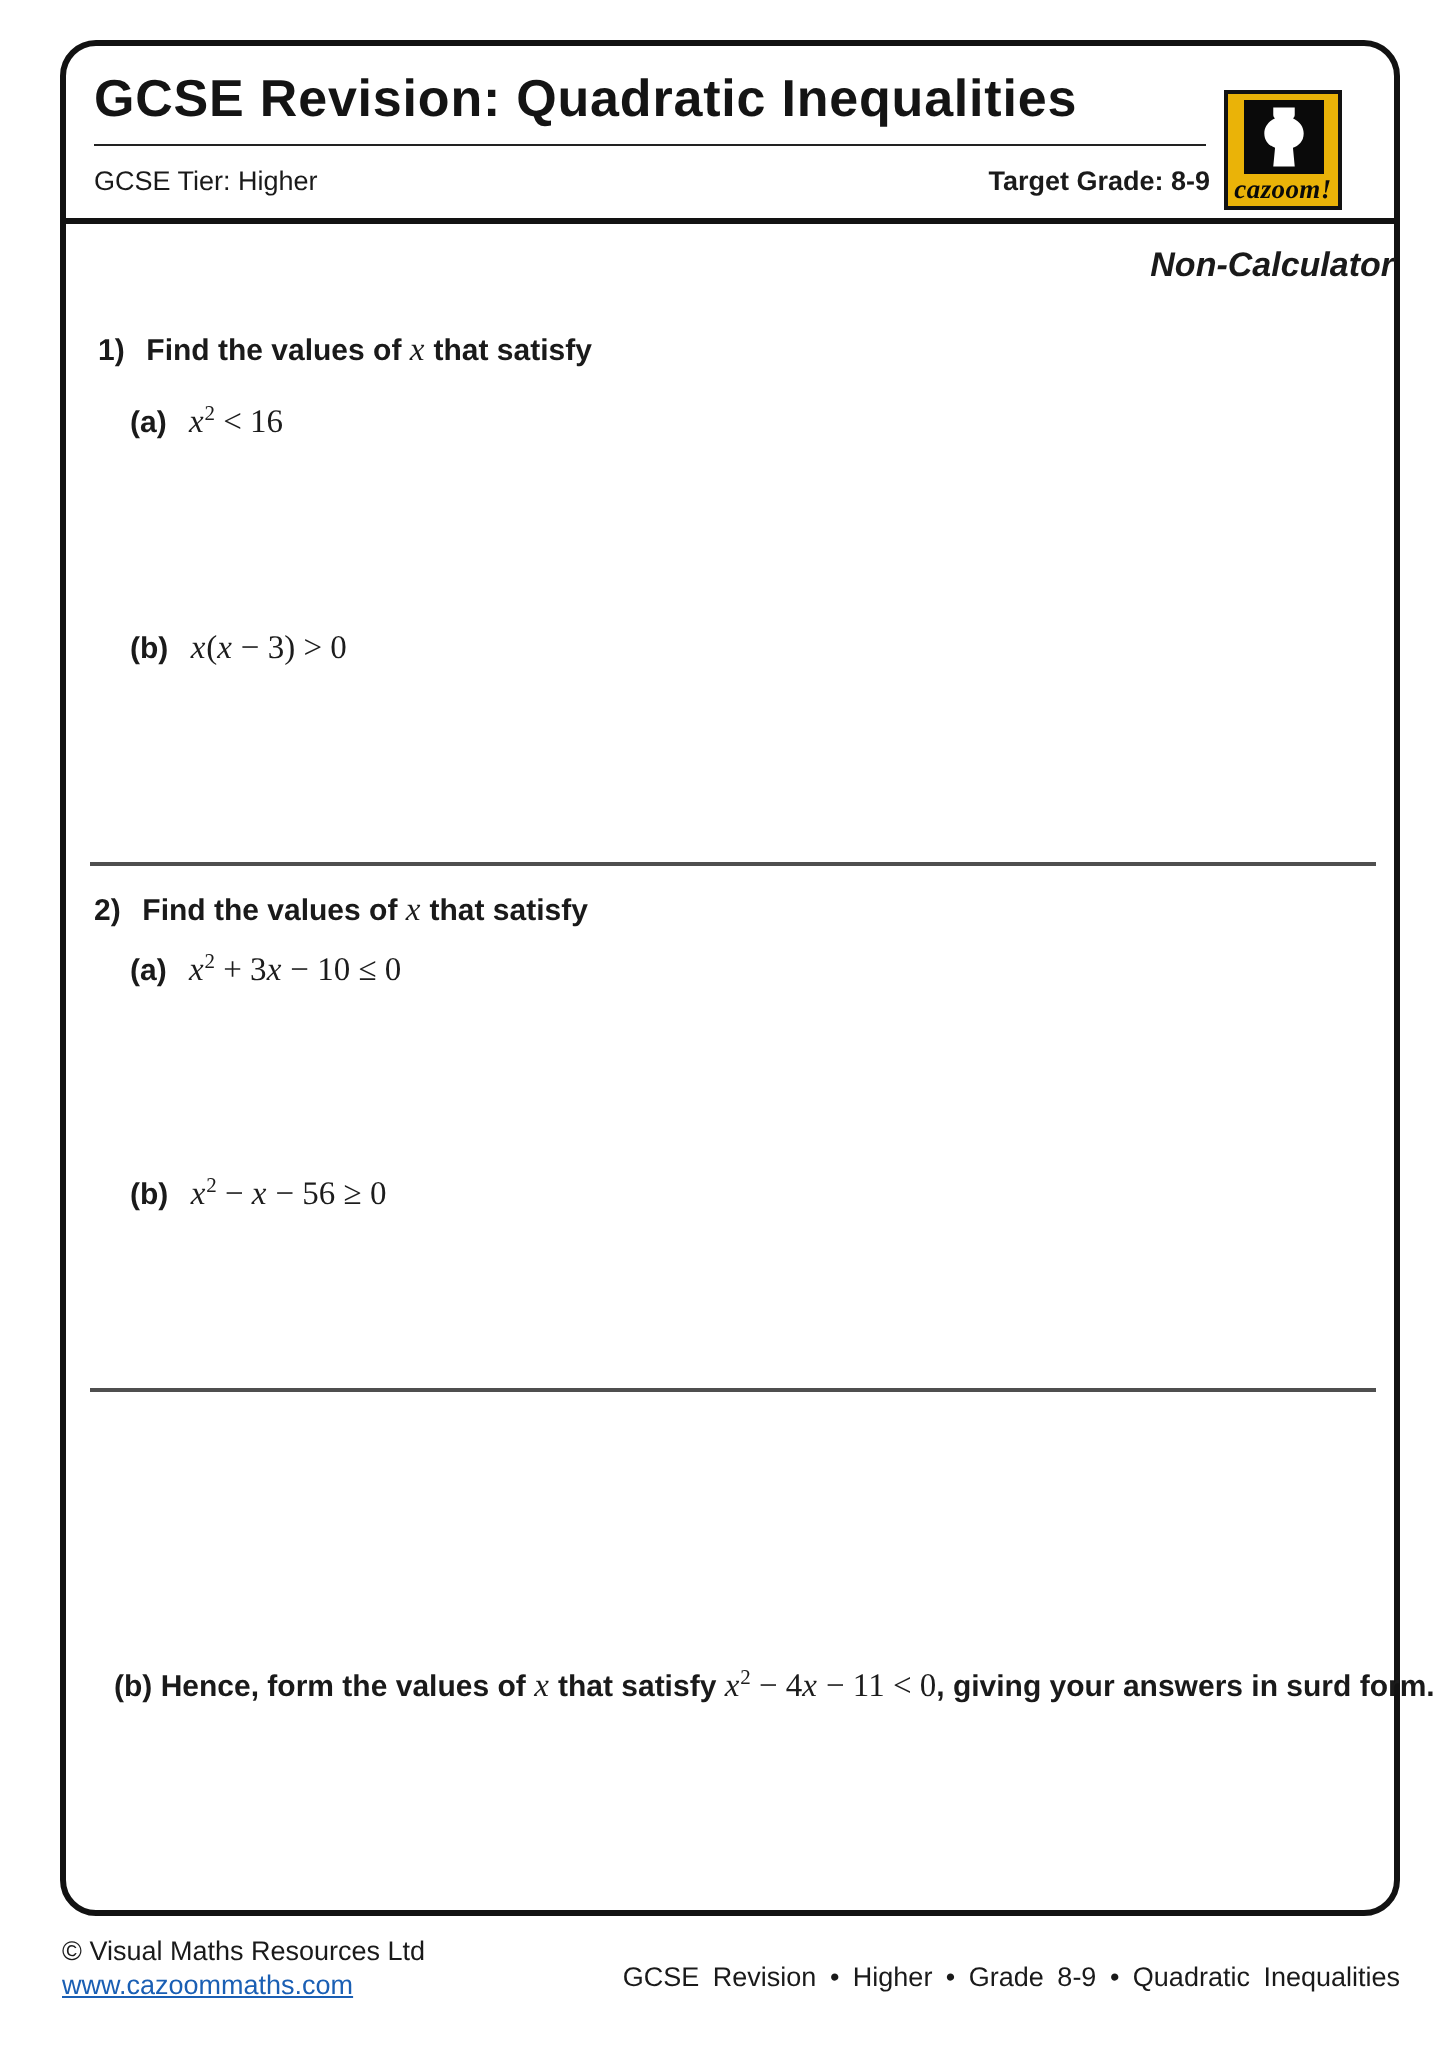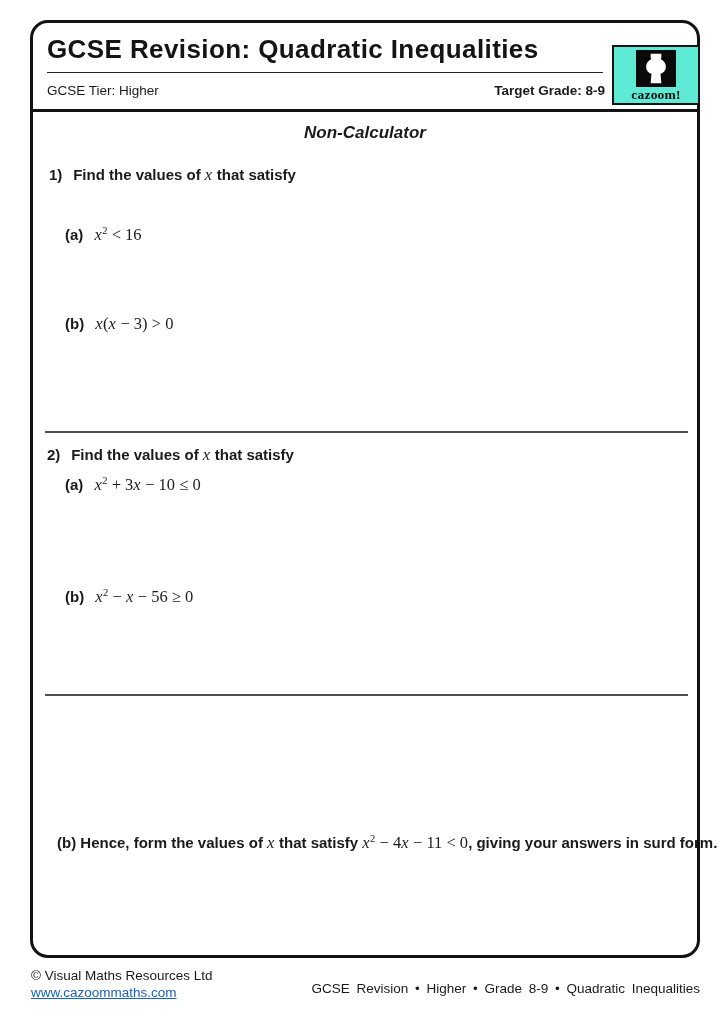--- a/index.html
+++ b/index.html
@@ -21,33 +21,33 @@
     letter-spacing:0.4px; color:#141414; white-space:nowrap;
   }
   .title-underline {
     position:absolute; left:14px; top:49px; width:556px; height:0;
     border-top:1.5px solid #222;
   }
   .meta { position:absolute; top:60px; font-size:13.5px; color:#1a1a1a; white-space:nowrap; }
   .tier { left:14px; }
   .target { right:92px;font-weight:bold; }
   .logo {
-    position:absolute; left:579px; top:22px; width:88px; height:60px;
-    border:2px solid #121212; background:#5eead4; text-align:center;
+    position:absolute; left:579px; top:22px; width:59px; height:60px;
+    border:2px solid #121212; background:#eab308; text-align:center;font-style:italic;
   }
   .logo-mark {
     margin:3px auto 0 auto; width:40px; height:37px; background:#0a0a0a;
     display:flex; align-items:center; justify-content:center;
   }
   .logo-text {
     font-family:"Liberation Serif", serif; font-weight:700; font-size:13.5px;
     color:#0a0a0a; letter-spacing:0.2px; margin-top:0px; white-space:nowrap;
   }
   .subheading {
-    position:absolute; left:0; top:100px; width:664px; text-align:center;
+    position:absolute; left:0; top:100px; width:664px; text-align:right;
     font-size:17px; font-weight:700; font-style:italic; color:#1a1a1a;
   }
   .q, .part {
     position:absolute; font-size:15px; font-weight:700; color:#1a1a1a;
     white-space:nowrap;
   }
   .qnum { display:inline-block; min-width:14px; margin-right:6px; }
   .plabel { margin-right:7px; }
   .math {
     font-family:"Liberation Serif", serif; font-weight:400; font-size:16.5px;
@@ -89,21 +89,21 @@
 
     <div class="subheading">Non-Calculator</div>
 
     <div class="q" style="left:16px; top:142px;">
       <span class="qnum">1)</span>
       <span>Find the values of</span>
       <span class="math"><i>x</i></span>
       <span>that satisfy</span>
     </div>
 
-    <div class="part" style="left:32px; top:178px;margin-top:24px;">
+    <div class="part" style="left:32px; top:178px;">
       <span class="plabel">(a)</span>
       <span class="math"><i>x</i><sup>2</sup> &lt; 16</span>
     </div>
 
     <div class="part" style="left:32px; top:291px;">
       <span class="plabel">(b)</span>
       <span class="math"><i>x</i>(<i>x</i> − 3) &gt; 0</span>
     </div>
 
     <div class="divider" style="top:408px;"></div>

